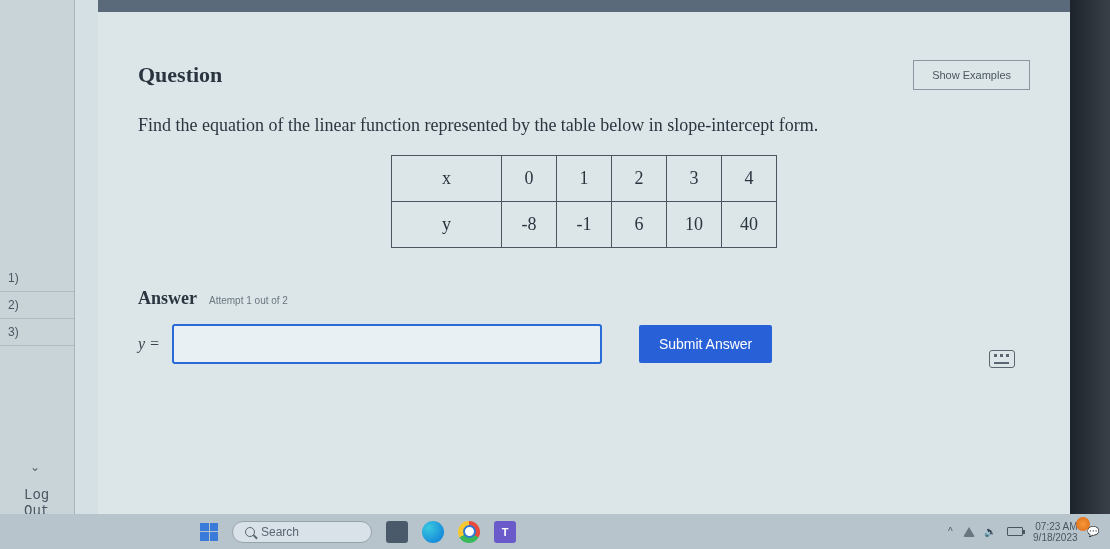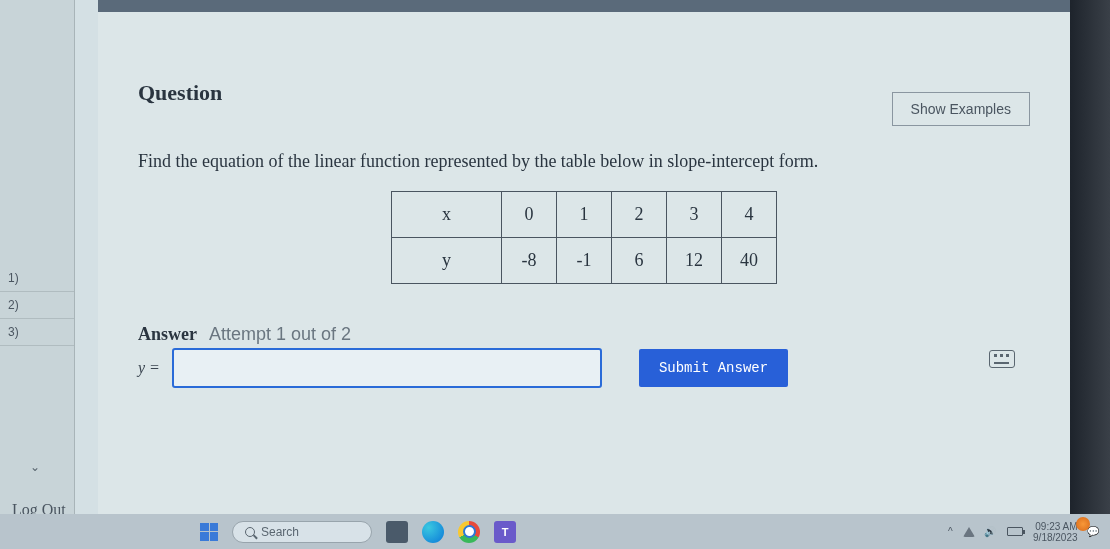--- a/index.html
+++ b/index.html
@@ -32,25 +32,25 @@
     }
     .sidebar-item {
       padding: 6px 8px;
       border-bottom: 1px solid #b0bcc0;
       text-align: left;
       cursor: pointer;
     }
     .logout {
       position: absolute;
       bottom: 30px;
-      left: 12px;
-      font-size: 16px;
+      left: 24px;
+      font-size: 14px;
       color: #4a5560;
       cursor: pointer;
-      font-family: Liberation Serif, serif;
+      font-family: Liberation Mono, monospace;
     }
     .main-area {
       position: absolute;
       left: 98px;
       top: 0;
       right: 40px;
       height: calc(100% - 35px);
       background: #dce6e8;
       padding: 30px 40px 20px 40px;
     }
@@ -69,25 +69,24 @@
     }
     .question-title {
       font-size: 22px;
       font-weight: bold;
       color: #2a3540;
     }
     .show-examples-btn {
       border: 1px solid #8a96a0;
       background: transparent;
       padding: 8px 18px;
-      font-size: 14px;
+      font-size: 11px;
       color: #4a5560;
       cursor: pointer;
       font-family: Arial, sans-serif;
-      margin-top: 32px;
     }
     .prompt-text {
       font-size: 18px;
       color: #2a3540;
       margin-bottom: 19px;
     }
     .data-table {
       margin: 0 auto 40px auto;
       border-collapse: collapse;
     }
@@ -97,29 +96,29 @@
       font-size: 18px;
       color: #2a3540;
       padding: 12px 0;
     }
     .data-table td.hdr { width: 110px; font-weight: normal; }
     .data-table td.cell { width: 55px; }
     .answer-row {
       display: flex;
       align-items: baseline;
       gap: 12px;
-      margin-bottom: 3px;
+      margin-bottom: 15px;
     }
     .answer-label {
       font-size: 18px;
       font-weight: bold;
       color: #2a3540;
     }
     .attempt-text {
-      font-size: 18px;
+      font-size: 10px;
       color: #6a7680;
       font-family: Arial, sans-serif;
     }
     .input-row {
       display: flex;
       align-items: center;
       gap: 12px;
     }
     .y-equals {
       font-size: 16px;
@@ -136,21 +135,21 @@
       font-size: 16px;
       outline: none;
     }
     .submit-btn {
       background: #2860d8;
       color: #fff;
       border: none;
       padding: 11px 20px;
       font-size: 14px;
       cursor: pointer;
-      font-family: Liberation Mono, monospace;
+      font-family: Liberation Sans, sans-serif;
       border-radius: 2px;
       margin-left: 25px;
     }
     .keyboard-icon {
       position: absolute;
       right: 55px;
       top: 350px;
       width: 26px;
       height: 18px;
       border: 1.5px solid #5a6670;
@@ -296,21 +295,21 @@
       <td class="cell">1</td>
       <td class="cell">2</td>
       <td class="cell">3</td>
       <td class="cell">4</td>
     </tr>
     <tr>
       <td class="hdr">y</td>
       <td class="cell">-8</td>
       <td class="cell">-1</td>
       <td class="cell">6</td>
-      <td class="cell">12</td>
+      <td class="cell">10</td>
       <td class="cell">40</td>
     </tr>
   </tbody>
     </table>
 
   <div class="keyboard-icon"></div>
 
   <div class="answer-row">
     <span class="answer-label">Answer</span>
     <span class="attempt-text">Attempt 1 out of 2</span>
@@ -339,19 +338,19 @@
     <div class="tb-icon edge"></div>
     <div class="tb-icon chrome"></div>
     <div class="tb-icon teams">T</div>
   </div>
   <div class="taskbar-right">
     <span class="chevron-up">^</span>
     <span class="wifi tray-ico"></span>
     <span>🔊</span>
     <span class="battery tray-ico"></span>
     <div class="clock-block">
-      <div>09:23 AM</div>
+      <div>07:23 AM</div>
       <div>9/18/2023</div>
     </div>
     <span>💬</span>
     <span class="right-glow"></span>
   </div>
 </div>
 
 </body></html>

